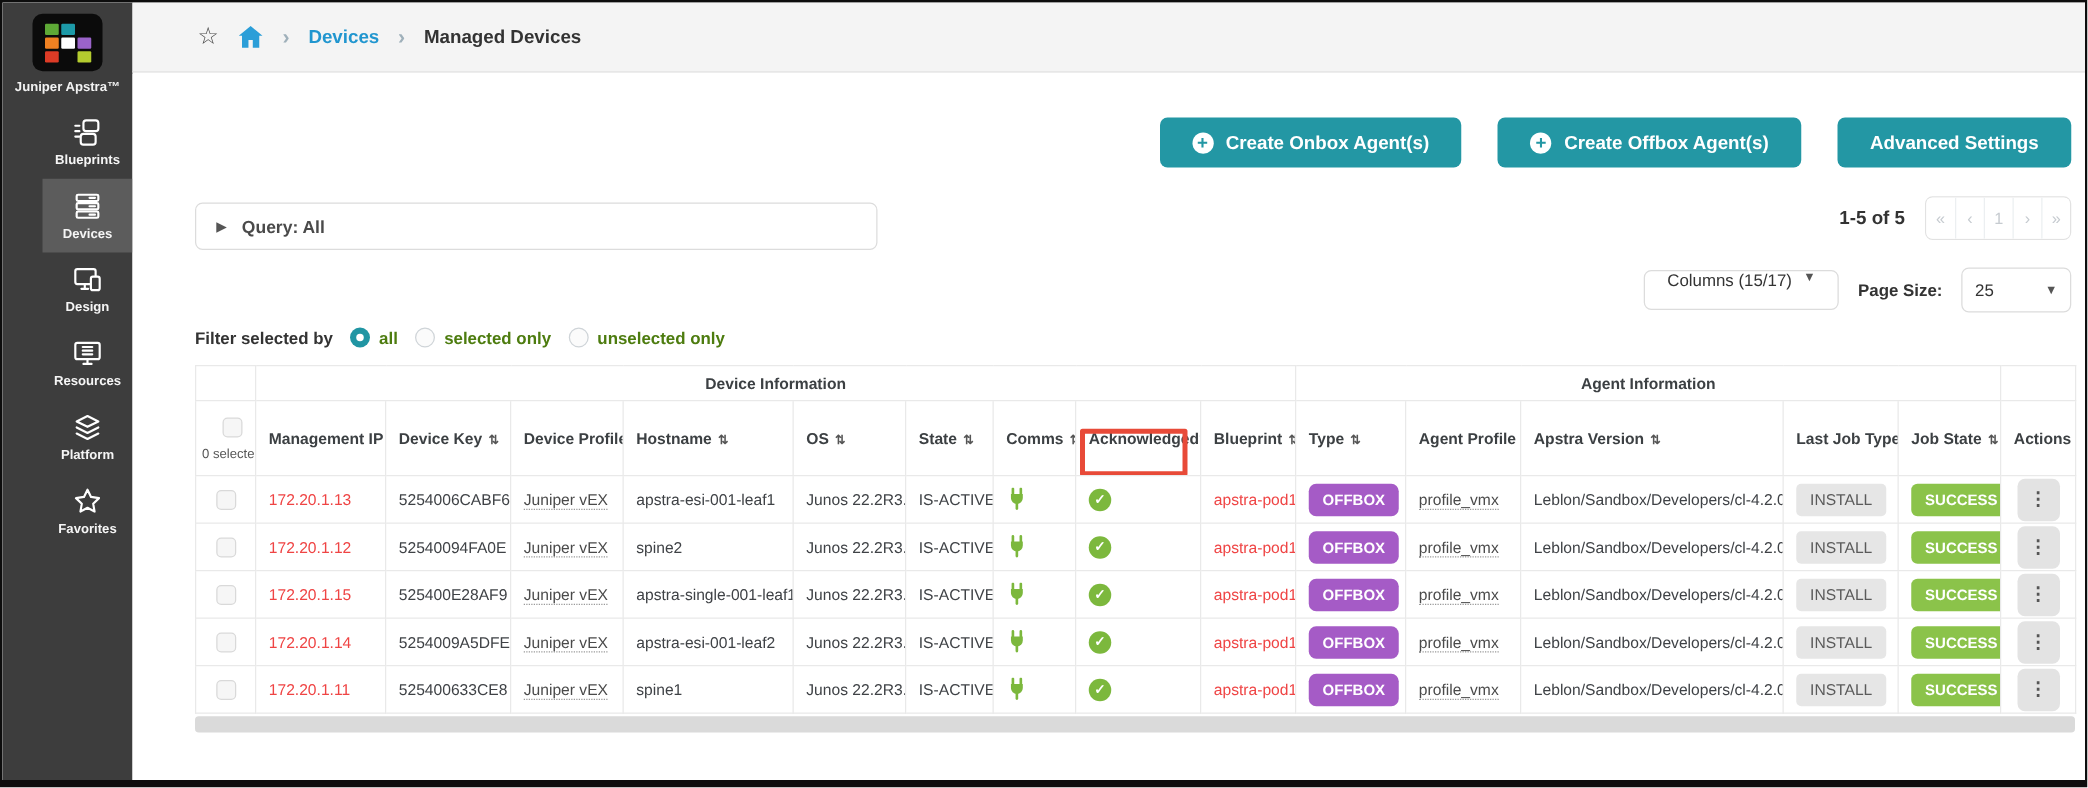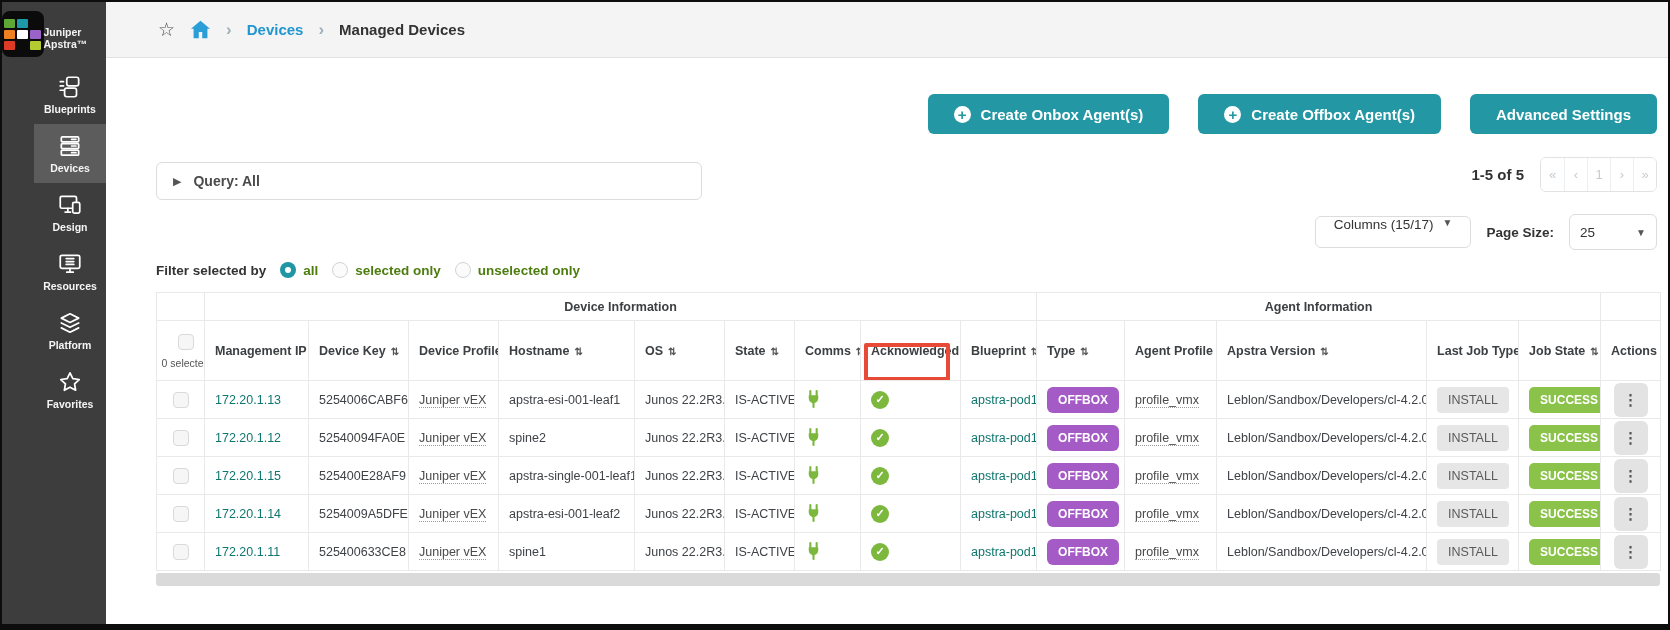--- a/index.html
+++ b/index.html
@@ -3,21 +3,21 @@
 <meta charset="utf-8">
 <style>
   * { margin:0; padding:0; box-sizing:border-box; }
   html,body { background:#fff; }
   body { font-family:"Liberation Sans", sans-serif; }
   .frame { position:relative; width:1670px; height:630px; border:2px solid #0d0d0d;
            border-bottom-width:6px; background:#fff; overflow:hidden; }
 
   
   .sidebar { position:absolute; left:0; top:0; bottom:0; width:104px; background:#3d3d3d; color:#fff; }
-  .brand { display:flex; flex-direction:row; align-items:center; padding-top:9px; padding-bottom:8px; }
+  .brand { display:flex; flex-direction:column; align-items:center; padding-top:9px; padding-bottom:8px; }
   .logo { width:56px; height:46px; background:#0b0b0b; border-radius:8px; display:grid;
           grid-template-columns:repeat(3,11px); grid-template-rows:repeat(3,9px); gap:2px;
           justify-content:center; align-content:center; }
   .logo div { border-radius:1px; }
   .lg-1{background:#5ea936;} .lg-2{background:#1d9aa8;} .lg-3{background:transparent;}
   .lg-4{background:#ef8122;} .lg-5{background:#ffffff;} .lg-6{background:#9a63c9;}
   .lg-7{background:#dd3b26;} .lg-8{background:transparent;} .lg-9{background:#b4cc2f;}
   .brand-label { margin-top:7px; font-size:10.5px; font-weight:bold; color:#f2f2f2; }
   .nav { display:flex; flex-direction:column; }
   .nav-item { height:59px; display:flex; flex-direction:column; align-items:center; justify-content:center;
@@ -85,21 +85,21 @@
   .head-row th { height:60px; font-size:12.5px; font-weight:bold; color:#3c4043; text-align:left;
                  padding-left:10px; vertical-align:middle; position:relative; }
   .sort { margin-left:5px; font-size:10px; color:#555; }
   .sort::after { content:"⇅"; }
   td { height:38px; font-size:12.5px; color:#3f4246; padding-left:10px; }
   .cb { width:16px; height:16px; border:1px solid #d9d9d9; background:#f6f6f6; border-radius:4px; cursor:pointer; }
   .c-check { text-align:center; padding-left:0; }
   .check-head { display:flex; flex-direction:column; align-items:center; gap:7px; padding-top:2px; }
   .sel-count { font-size:10.5px; font-weight:normal; color:#555; }
   td.c-check .cb { margin:0 auto; }
-  .link { color:#0f766e; text-decoration:none; cursor:pointer; }
+  .link { color:#ef4444; text-decoration:none; cursor:pointer; }
   .dotted { border-bottom:1px dotted #9a9a9a; color:#4a4a4a; cursor:pointer; }
   .plug-ic svg { width:17px; height:19px; display:block; }
   .ack-ic { width:18px; height:18px; border-radius:50%; background:#7cb83d; color:#fff; display:flex;
             align-items:center; justify-content:center; font-size:11px; font-weight:bold; }
   .badge { display:inline-block; font-weight:bold; font-size:12px; border-radius:6px; padding:6px 11px; }
   .badge.purple { background:#a55bc6; color:#fff; }
   .badge.gray { background:#e6e6e6; color:#5a5a5a; border-radius:4px; font-weight:normal; font-size:12.5px; }
   .badge.green { background:#8bc34a; color:#fff; border-radius:5px; }
   .kebab { width:34px; height:34px; background:#e3e3e3; border:none; border-radius:6px; color:#555;
            font-size:15px; font-weight:bold; cursor:pointer; line-height:1; }

